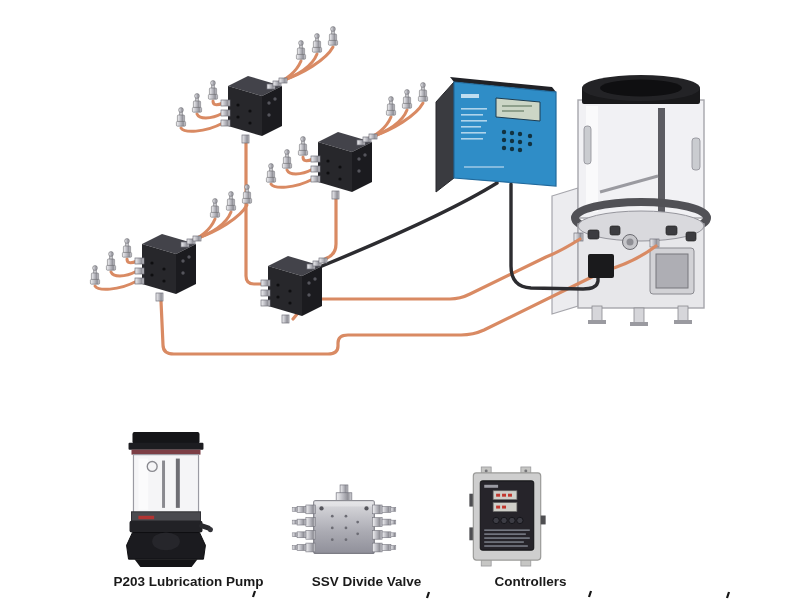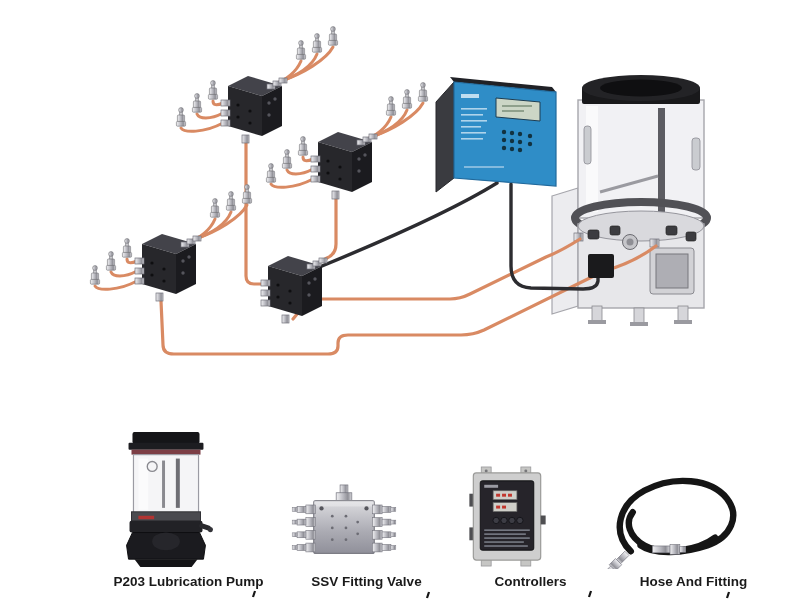--- a/index.html
+++ b/index.html
@@ -231,21 +231,21 @@
               <rect x="104" y="38" width="5" height="4" fill="url(#met)" stroke="#70707a" stroke-width=".5"></rect>
             <rect x="85" y="48.5" width="10" height="9" fill="url(#met)" stroke="#70707a" stroke-width=".6"></rect>
               <rect x="95" y="50" width="9" height="6" fill="url(#met)" stroke="#70707a" stroke-width=".6"></rect>
               <rect x="104" y="51" width="5" height="4" fill="url(#met)" stroke="#70707a" stroke-width=".5"></rect>
             <rect x="85" y="61.5" width="10" height="9" fill="url(#met)" stroke="#70707a" stroke-width=".6"></rect>
               <rect x="95" y="63" width="9" height="6" fill="url(#met)" stroke="#70707a" stroke-width=".6"></rect>
               <rect x="104" y="64" width="5" height="4" fill="url(#met)" stroke="#70707a" stroke-width=".5"></rect>
           </g>
         </g>
       </svg>
-      <figcaption>SSV Fitting Valve</figcaption>
+      <figcaption>SSV Divide Valve</figcaption>
     </figure>
 
     <figure class="product" style="left:428px">
       <svg width="86" height="105" viewBox="0 0 86 106">
         <rect x="16" y="3" width="10" height="8" fill="#c6c6c4" stroke="#98989a" stroke-width=".8"></rect>
         <rect x="56" y="3" width="10" height="8" fill="#c6c6c4" stroke="#98989a" stroke-width=".8"></rect>
         <circle cx="21" cy="7" r="1.5" fill="#77777a"></circle>
           <circle cx="61" cy="7" r="1.5" fill="#77777a"></circle>
         <rect x="16" y="95" width="10" height="8" fill="#c6c6c4" stroke="#98989a" stroke-width=".8"></rect>
         <rect x="56" y="95" width="10" height="8" fill="#c6c6c4" stroke="#98989a" stroke-width=".8"></rect>
@@ -272,38 +272,20 @@
           <rect x="19" y="66" width="46" height="1.6"></rect>
             <rect x="19" y="70" width="42" height="1.6"></rect>
           <rect x="19" y="74" width="46" height="1.6"></rect>
             <rect x="19" y="78" width="40" height="1.6"></rect>
           <rect x="19" y="82" width="44" height="1.6"></rect>
         </g>
       </svg>
       <figcaption>Controllers</figcaption>
     </figure>
 
-    <figure class="product" style="left:591px">
-      <svg width="150" height="100" viewBox="0 0 150 102">
-        <path d="M34,84 C14,64 22,36 48,22 C78,6 116,10 132,30 C146,48 136,70 112,78 C88,86 58,88 44,78" stroke="#151515" stroke-width="6.5" fill="none" stroke-linecap="round"></path>
-        <path d="M120,70 C102,84 66,88 48,78 C32,69 28,54 36,44" stroke="#151515" stroke-width="6.5" fill="none" stroke-linecap="round"></path>
-        <g transform="translate(30,86) rotate(135)">
-          <rect x="0" y="-3" width="12" height="6" fill="url(#met)" stroke="#70707a" stroke-width=".6"></rect>
-          <rect x="12" y="-4.5" width="9" height="9" fill="url(#met)" stroke="#70707a" stroke-width=".6"></rect>
-          <rect x="21" y="-2.5" width="9" height="5" fill="url(#met)" stroke="#70707a" stroke-width=".6"></rect>
-          <rect x="30" y="-1.5" width="4" height="3" fill="url(#met)" stroke="#70707a" stroke-width=".5"></rect>
-        </g>
-        <g transform="translate(56,82)">
-          <rect x="0" y="-3.5" width="18" height="7" fill="url(#met)" stroke="#70707a" stroke-width=".6"></rect>
-          <rect x="18" y="-5" width="10" height="10" fill="url(#met)" stroke="#70707a" stroke-width=".6"></rect>
-          <rect x="28" y="-3" width="6" height="6" fill="url(#met)" stroke="#70707a" stroke-width=".5"></rect>
-        </g>
-      </svg>
-      <figcaption>Hose And Fitting</figcaption>
-    </figure>
   </div>
 
   <svg class="crop-marks" width="800" height="14">
     <path d="M253,11 l2,-6" stroke="#161616" stroke-width="2.2"></path>
     <path d="M427,12 l2,-6" stroke="#161616" stroke-width="2.2"></path>
     <path d="M589,11 l2,-6" stroke="#161616" stroke-width="2.2"></path>
     <path d="M727,12 l2,-6" stroke="#161616" stroke-width="2.2"></path>
   </svg>
 
 </div>

